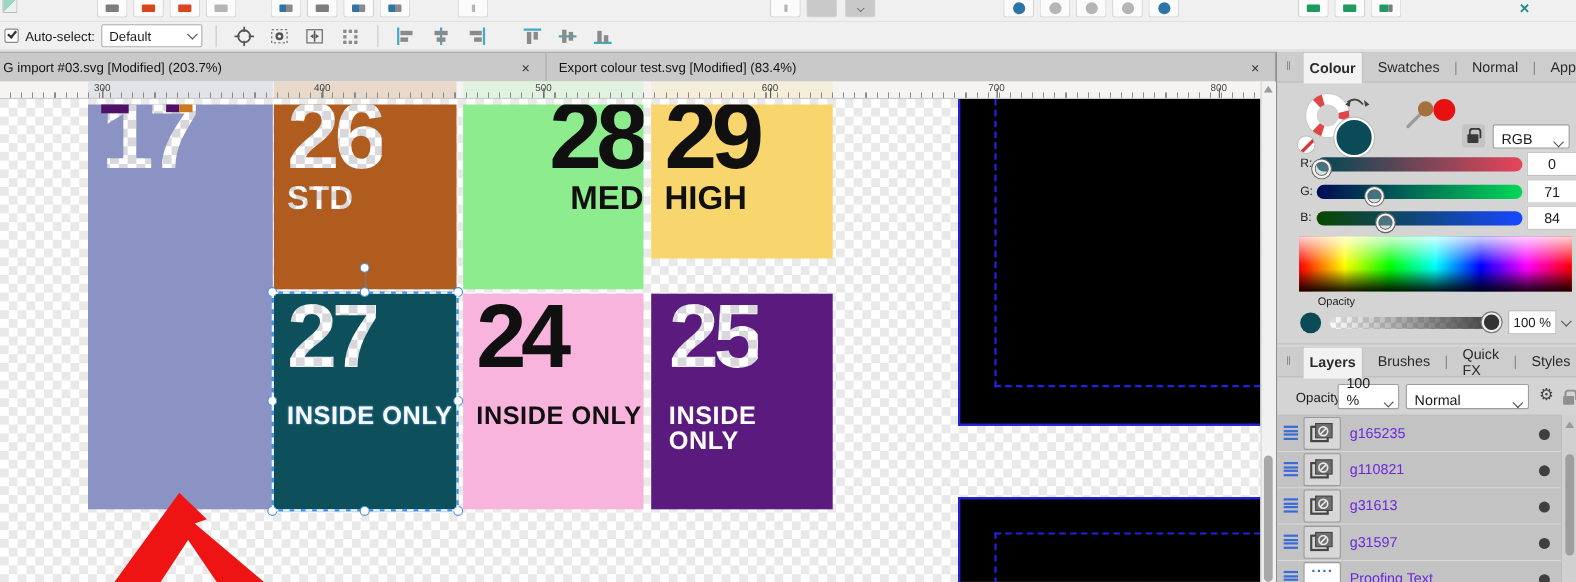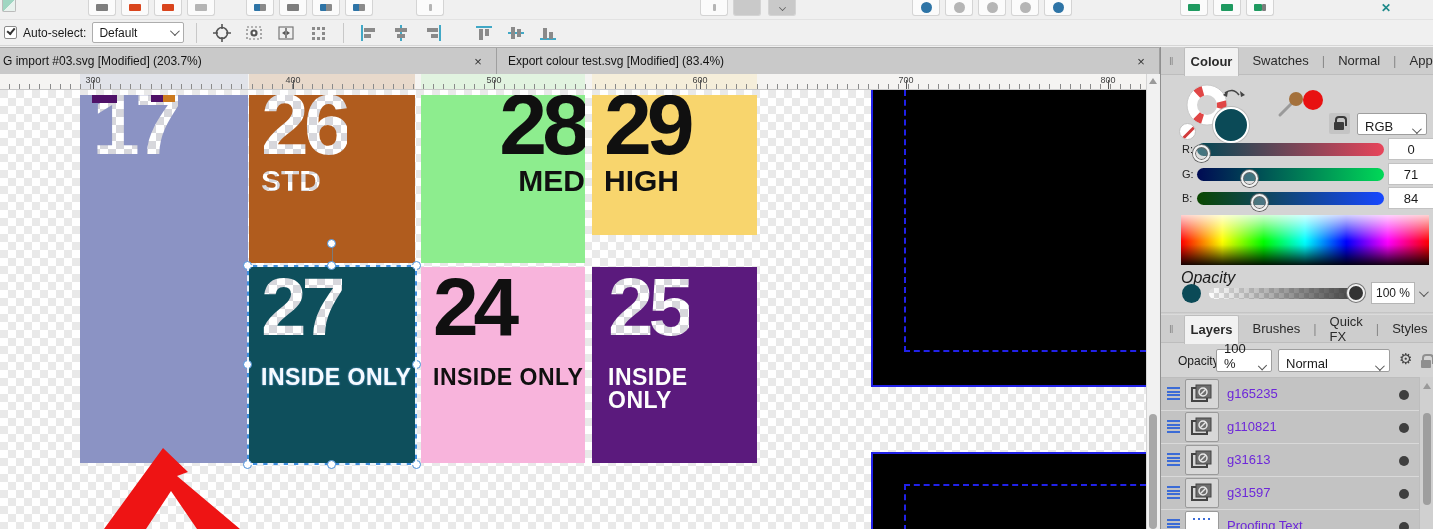--- a/index.html
+++ b/index.html
@@ -111,21 +111,21 @@
   .ch-track{position:absolute;left:36px;top:5px;width:187px;height:13px;border-radius:7px;}
   .tr-r{background:linear-gradient(to right,#004754,#e8445a);}
   .tr-g{background:linear-gradient(to right,#000a54,#00d957);}
   .tr-b{background:linear-gradient(to right,#0a4700,#1747ff);}
   .ch-handle{position:absolute;top:2px;width:17px;height:17px;border-radius:50%;background:rgba(255,255,255,.25);border:2px solid #f2f2f2;box-shadow:0 0 0 1px #666, inset 0 0 0 1px #666;}
   .ch-val{position:absolute;left:227px;top:0;width:46px;height:22px;background:#fff;border:1px solid #c2c2c2;font-size:13px;display:flex;align-items:center;justify-content:center;}
 
   .spectrum{position:absolute;left:20px;top:168px;width:248px;height:50px;
     background:linear-gradient(to bottom,rgba(255,255,255,.82),rgba(255,255,255,0) 52%,rgba(0,0,0,.05) 60%,rgba(0,0,0,.92)),
     linear-gradient(to right,#f00,#ff0,#0f0,#0ff,#00f,#f0f,#f00);}
-  .op-label{position:absolute;left:20px;top:222px;font-size:16px;color:#1a1a1a;font-style:italic;}
+  .op-label{position:absolute;left:37px;top:222px;font-size:10px;color:#1a1a1a;}
   .op-dot{position:absolute;left:21px;top:237px;width:19px;height:19px;border-radius:50%;background:#0b4a57;}
   .op-track{position:absolute;left:48px;top:241px;width:148px;height:11px;border-radius:6px;
     background:linear-gradient(to right,rgba(120,120,120,0),rgba(50,50,50,.92)),conic-gradient(#fff 0 25%,#ddd 0 50%,#fff 0 75%,#ddd 0) 0 0/10px 10px;}
   .op-handle{position:absolute;left:186px;top:237px;width:18px;height:18px;border-radius:50%;background:#333;border:2px solid #f0f0f0;box-shadow:0 0 0 1px #777;}
   .op-box{position:absolute;left:210px;top:235px;width:44px;height:22px;background:#fff;border:1px solid #b5b5b5;font-size:12px;display:flex;align-items:center;justify-content:center;}
   .op-chev{position:absolute;left:258px;top:243px;}
 
   .pdivider{position:absolute;left:0;top:265px;width:273px;height:3px;background:linear-gradient(#bfbfbf,#e0e0e0);}
   .ltabs{top:268px;position:absolute;left:0;width:273px;}
   .lops{position:absolute;left:0;top:300px;width:273px;height:28px;font-size:12px;}

